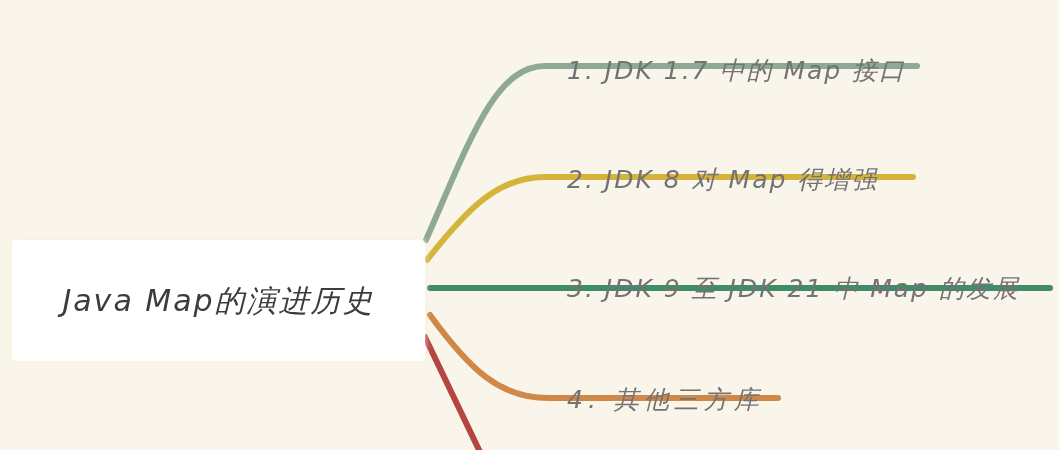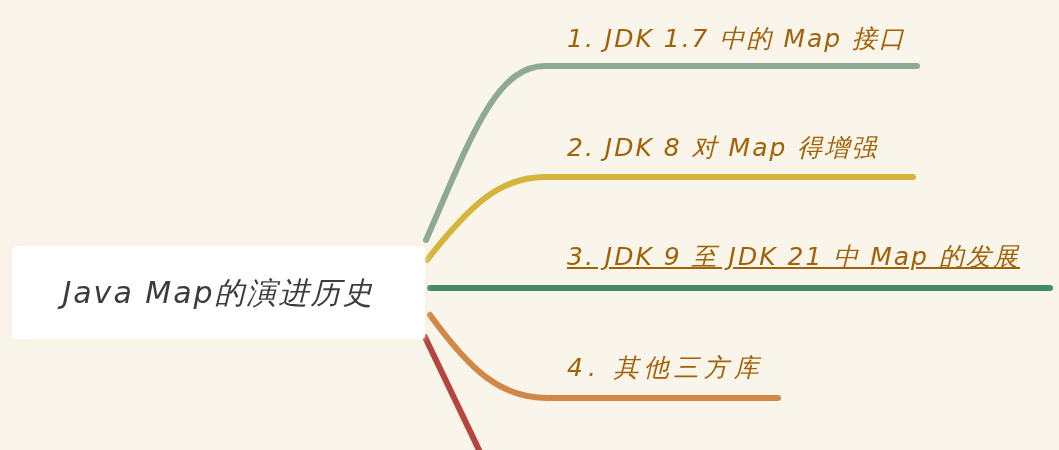--- a/index.html
+++ b/index.html
@@ -22,50 +22,50 @@
     }
     svg.branches {
       position: absolute;
       left: 0; top: 0;
     }
     .root-node {
       position: absolute;
       left: 12px;
       top: 240px;
       width: 413px;
-      height: 93px;
+      height: 121px;
       background: #ffffff;
       border-radius: 4px;
       display: flex;
       align-items: center;
       justify-content: center;
       box-shadow: 0 0 6px rgba(250,240,225,0.9);
-      margin-top: 6px;
     }
     .root-label {
       font-family: "DejaVu Sans", sans-serif;
       font-style: oblique;
       font-size: 30px;
       color: #3c3c3c;
       letter-spacing: 2px;
       white-space: nowrap;
       margin-top: 2px;
     }
     .branch-label {
       position: absolute;
       font-family: "DejaVu Sans", sans-serif;
       font-style: oblique;
       font-size: 25px;
-      color: #a16207;
+      color: #737373;
       letter-spacing: 2px;
       white-space: nowrap;
+      margin-top: 32px;
     }
     #lbl-1 { left: 567px; top: 22px; }
     #lbl-2 { left: 567px; top: 131px; }
-    #lbl-3 { left: 567px; top: 240px; text-decoration: underline; }
+    #lbl-3 { left: 567px; top: 240px; }
     #lbl-4 { left: 567px; top: 351px; letter-spacing: 5px; font-style: italic; }
   </style>
 </head>
 <body>
 
 <div class="canvas">
 
   <svg class="branches" width="1059" height="450" viewBox="0 0 1059 450">
 
     <path d="M 426 240 C 470 140, 495 66, 545 66 L 917 66" fill="none" stroke="#8ea996" stroke-width="6" stroke-linecap="round"></path>

